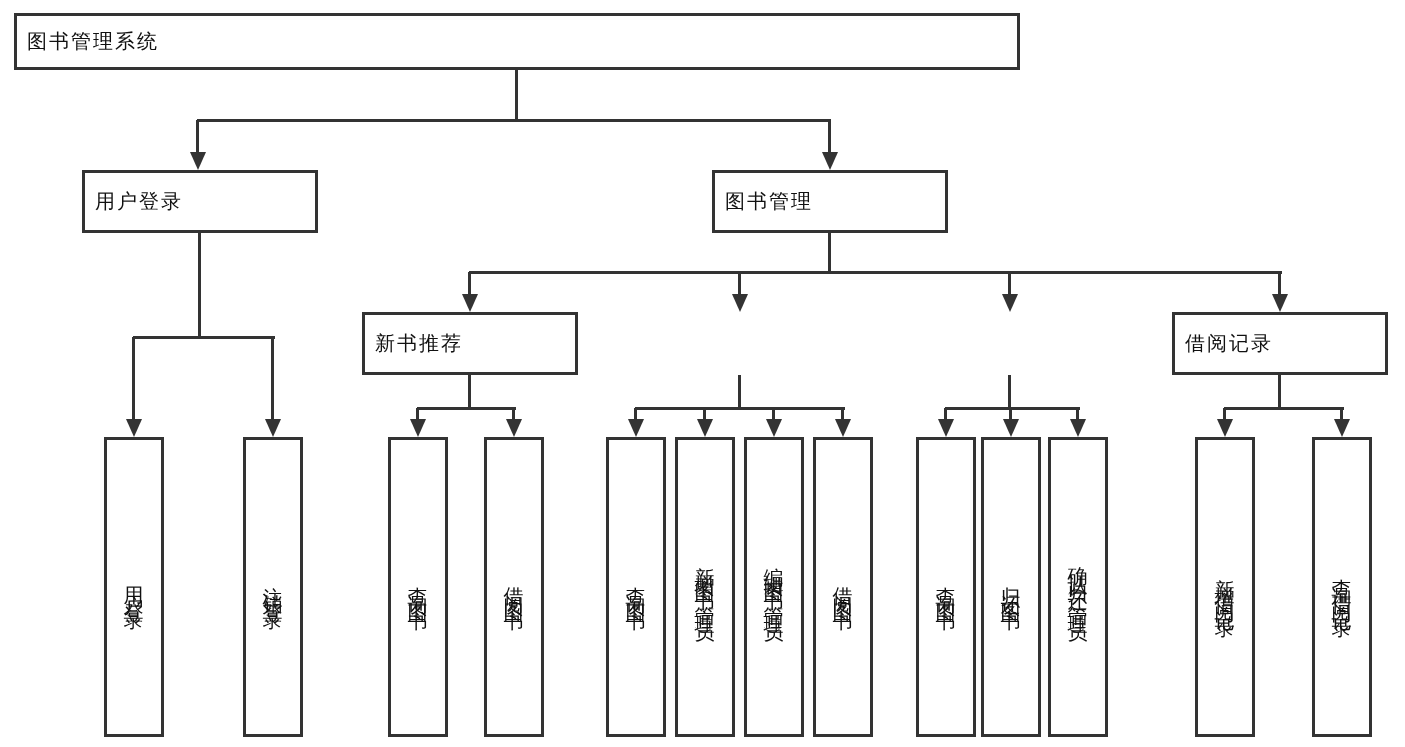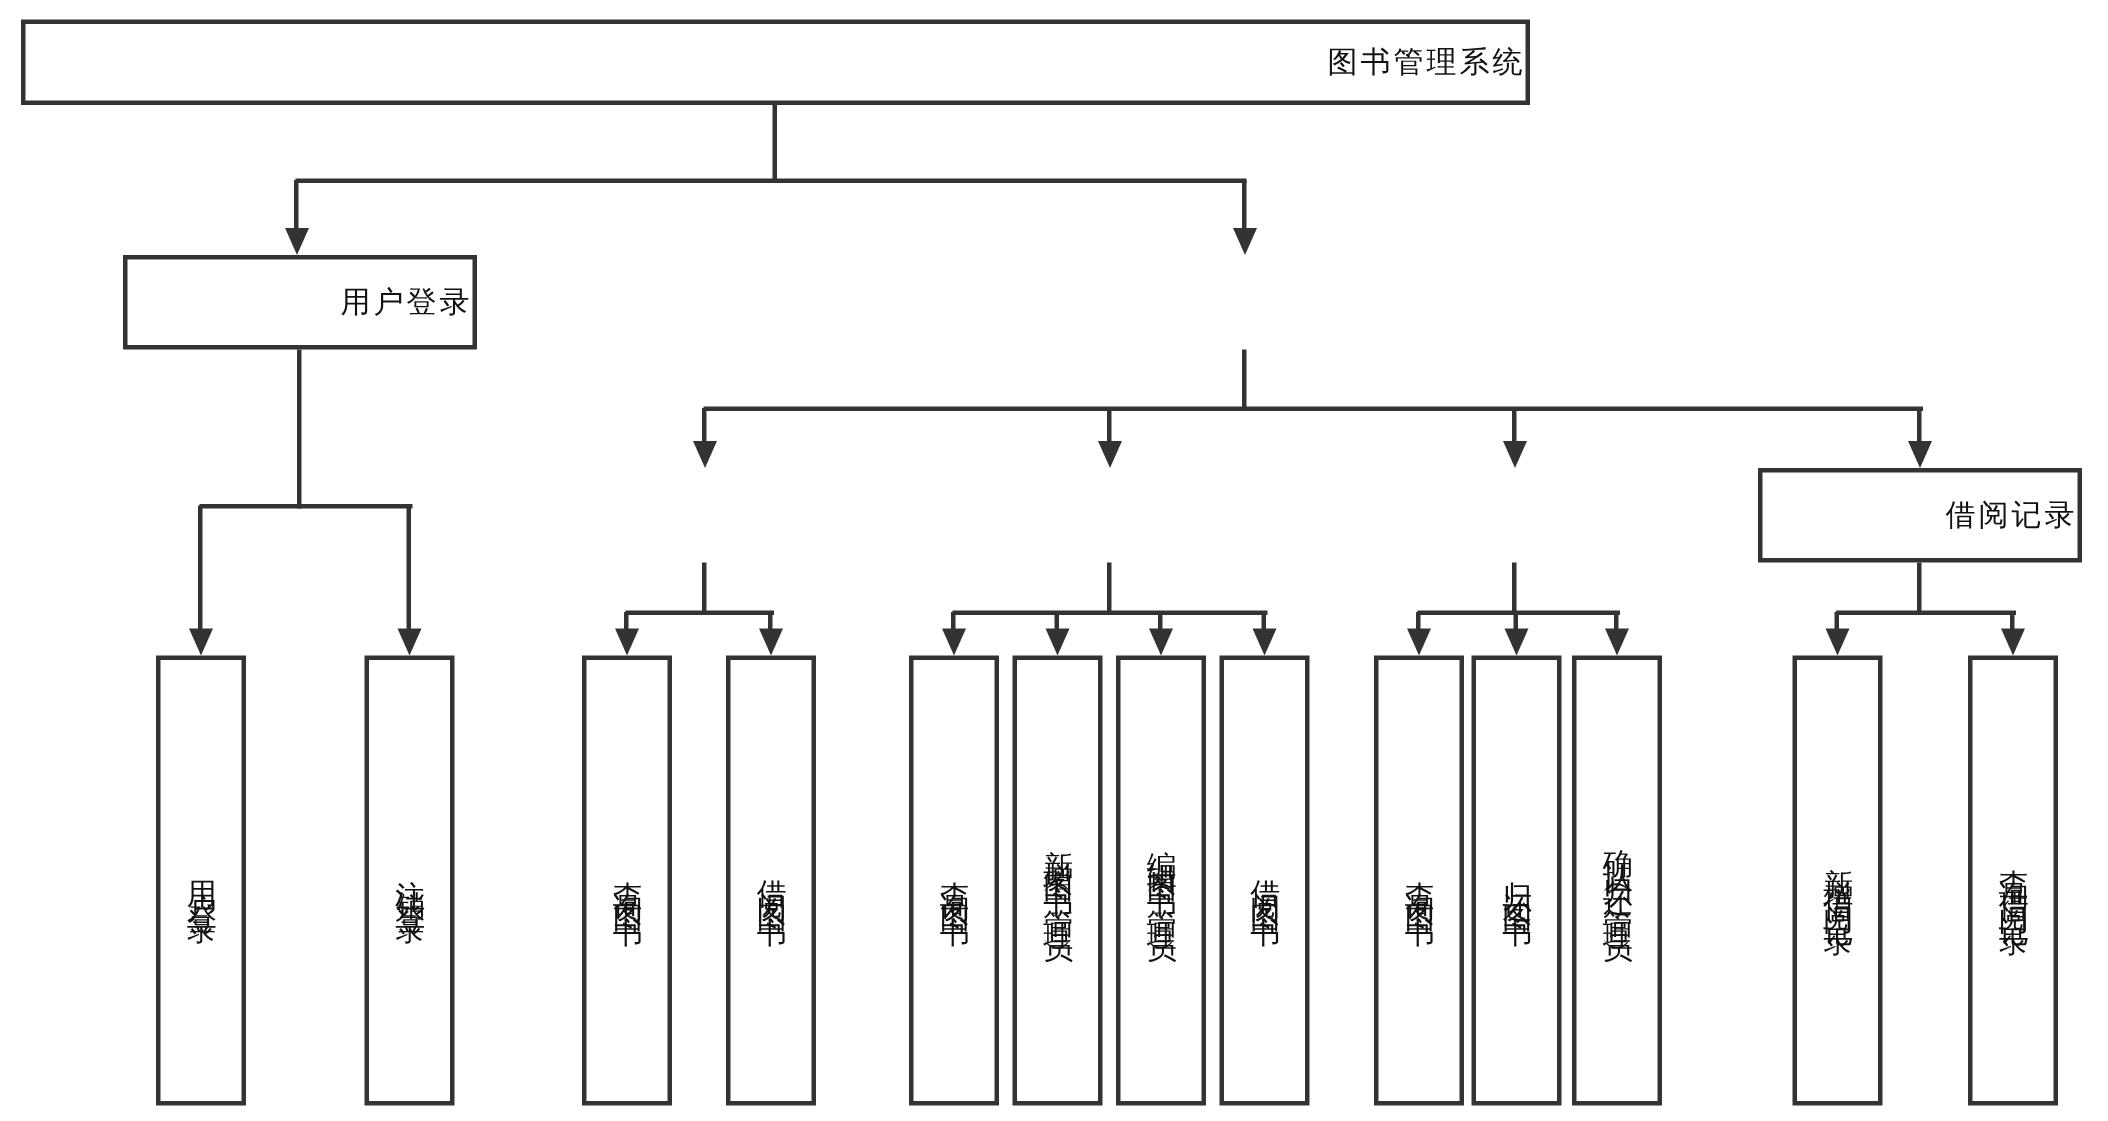--- a/index.html
+++ b/index.html
@@ -10,22 +10,22 @@
     width: 1405px; height: 747px;
     background: var(--background,#fff);
     font-family: "Liberation Sans", "DejaVu Sans", sans-serif;
     color: var(--text,#111);
     overflow: hidden;
   }
   .hbox {
     position: absolute;
     border: 3px solid var(--line,#333);
     background: #fff;
-    display: flex; align-items: center; justify-content: flex-end;
-    font-size: 20px; letter-spacing: 2px;
+    display: flex; align-items: center; justify-content: flex-start;
+    font-size: 20px; letter-spacing: 2px; padding-left: 10px;
   }
   .vbox {
     position: absolute;
     border: 3px solid var(--line,#333);
     background: #fff;
     display: flex; align-items: center; justify-content: center;
     writing-mode: vertical-lr;
     text-orientation: mixed;
     font-size: 20px; letter-spacing: 8px;
     line-height: 1;
@@ -59,39 +59,45 @@
   <div class="vl" style="left:515px;top:68px;height:54px;"></div>
   <div class="hl" style="left:197px;top:119px;width:634px;"></div>
   <div class="vl" style="left:196px;top:120px;height:34px;"></div>
   <div class="head" style="left:190px;top:152px;"></div>
   <div class="vl" style="left:828px;top:120px;height:34px;"></div>
   <div class="head" style="left:822px;top:152px;"></div>
 
   <div class="hbox" style="left:82px;top:170px;width:236px;height:63px;">
     <span>用户登录</span>
   </div>
+  <div class="hbox" style="left:712px;top:170px;width:236px;height:63px;">
+    <span>图书管理</span>
+  </div>
 
   <div class="vl" style="left:198px;top:233px;height:106px;"></div>
   <div class="hl" style="left:133px;top:336px;width:142px;"></div>
   <div class="vl" style="left:132px;top:337px;height:84px;"></div>
   <div class="head" style="left:126px;top:419px;"></div>
   <div class="vl" style="left:271px;top:337px;height:84px;"></div>
   <div class="head" style="left:265px;top:419px;"></div>
 
   <div class="vl" style="left:828px;top:233px;height:41px;"></div>
   <div class="hl" style="left:469px;top:271px;width:813px;"></div>
   <div class="vl" style="left:468px;top:272px;height:25px;"></div>
   <div class="head" style="left:462px;top:294px;"></div>
   <div class="vl" style="left:738px;top:272px;height:25px;"></div>
   <div class="head" style="left:732px;top:294px;"></div>
   <div class="vl" style="left:1008px;top:272px;height:25px;"></div>
   <div class="head" style="left:1002px;top:294px;"></div>
   <div class="vl" style="left:1278px;top:272px;height:25px;"></div>
   <div class="head" style="left:1272px;top:294px;"></div>
 
+  <div class="hbox" style="left:362px;top:312px;width:216px;height:63px;">
+    <span>新书推荐</span>
+  </div>
   <div class="hbox" style="left:1172px;top:312px;width:216px;height:63px;">
     <span>借阅记录</span>
   </div>
 
   <div class="vl" style="left:468px;top:375px;height:35px;"></div>
   <div class="hl" style="left:417px;top:407px;width:99px;"></div>
   <div class="vl" style="left:416px;top:408px;height:14px;"></div>
   <div class="head" style="left:410px;top:419px;"></div>
   <div class="vl" style="left:512px;top:408px;height:14px;"></div>
   <div class="head" style="left:506px;top:419px;"></div>

